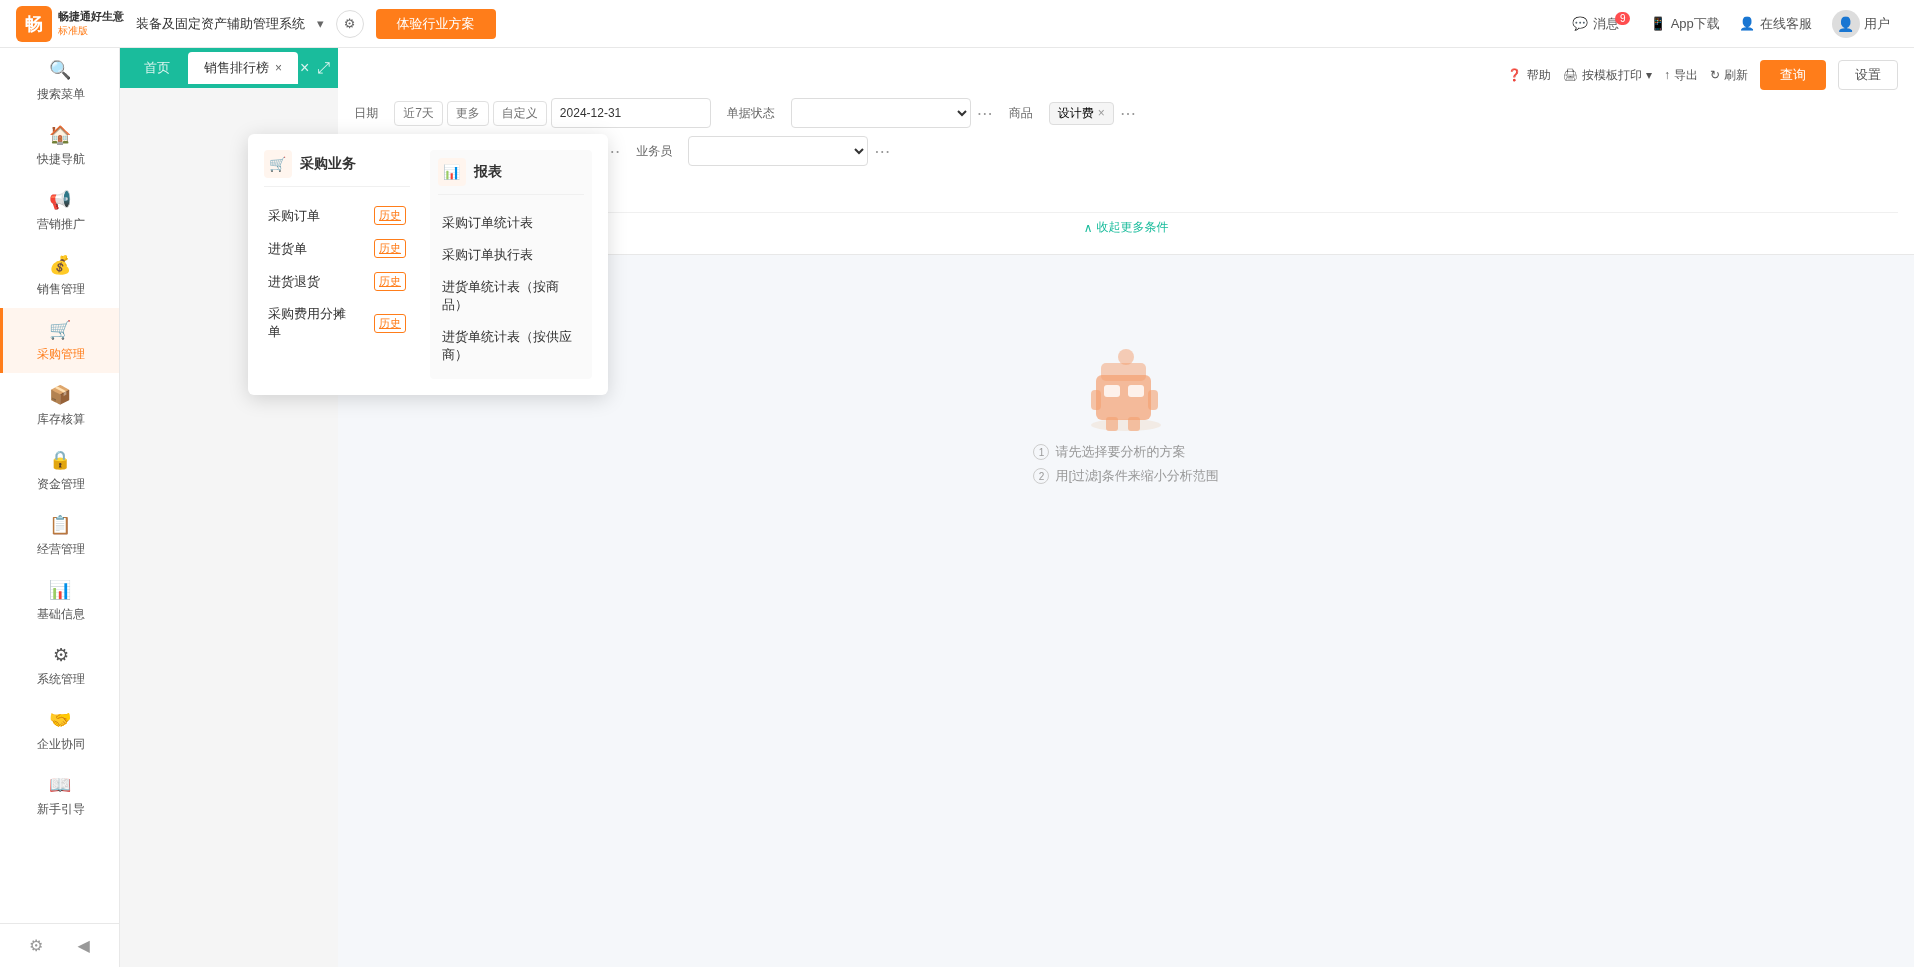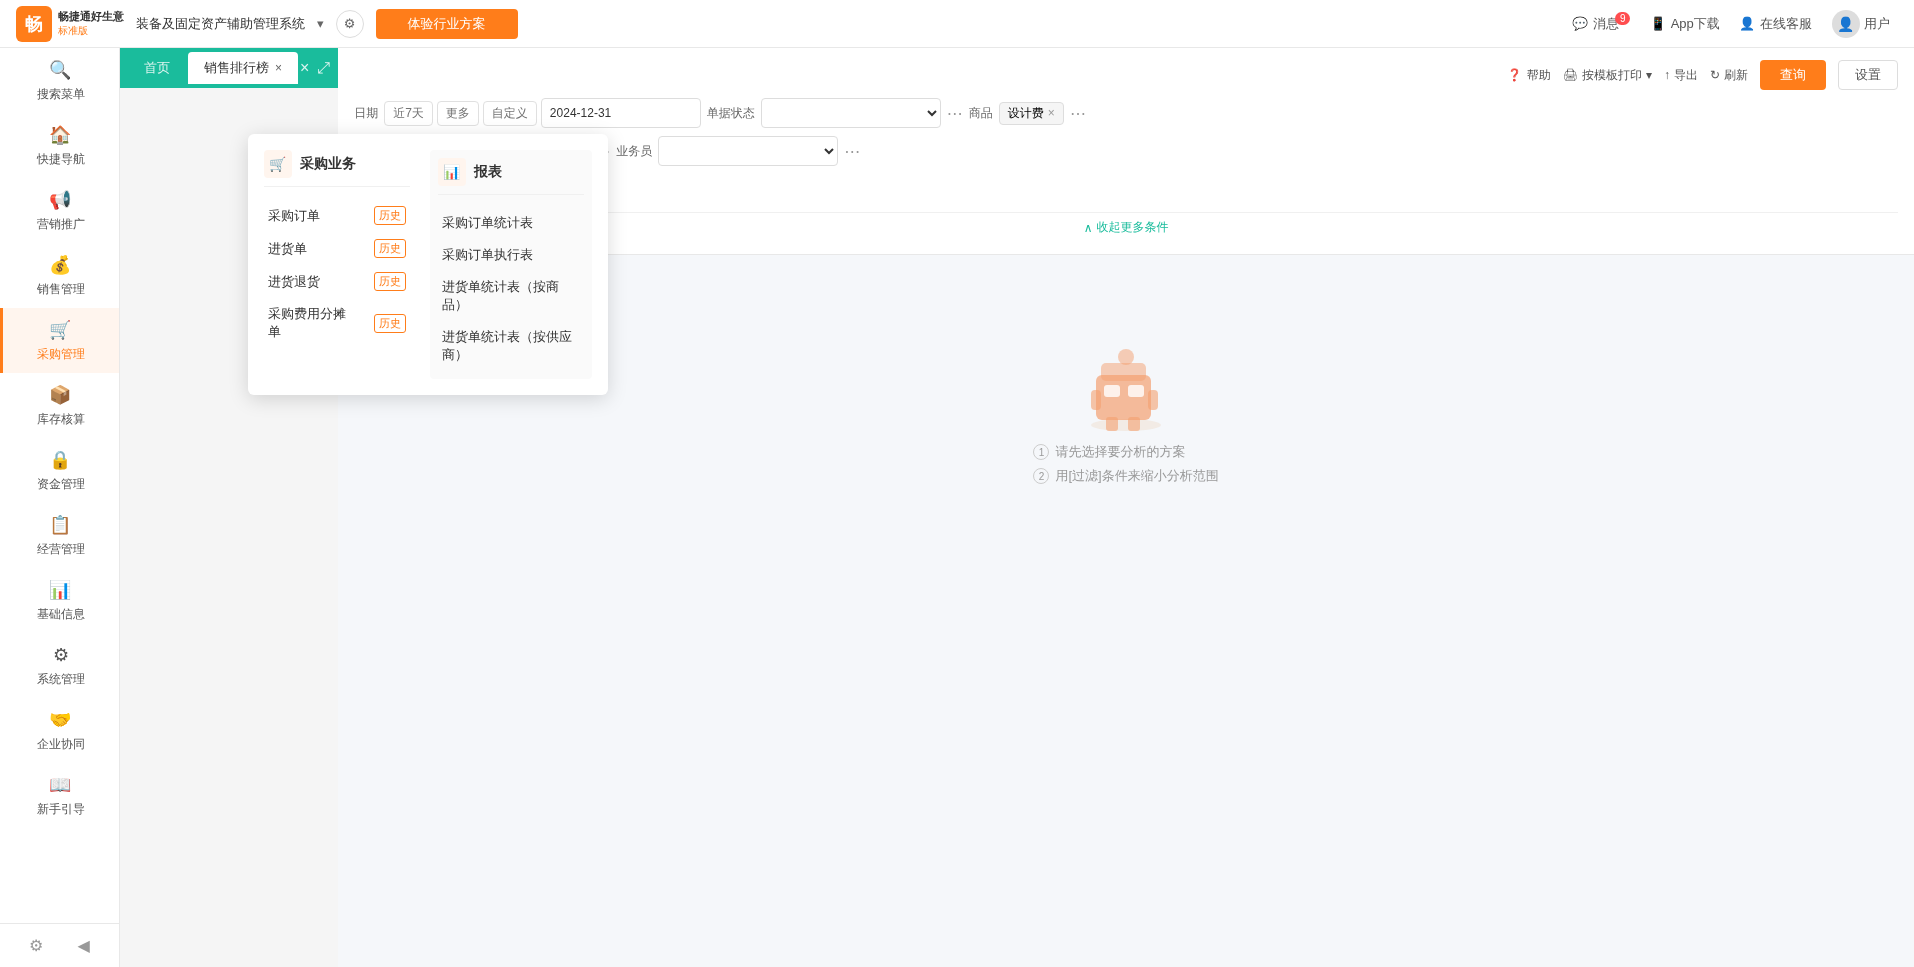--- a/index.html
+++ b/index.html
@@ -55,21 +55,21 @@
       display: flex;
       align-items: center;
       justify-content: center;
       cursor: pointer;
       color: #666;
     }
     .industry-btn {
       background: #ff7d1a;
       color: white;
       border: none;
-      padding: 6px 32px;
+      padding: 6px 21px;
       border-radius: 4px;
       cursor: pointer;
       font-size: 13px;
     }
     .header-right {
       display: flex;
       align-items: center;
       gap: 20px;
       margin-right: 8px;
     }
@@ -247,21 +247,21 @@
       color: #555;
       border: 1px solid #ddd;
       padding: 5px 16px;
       border-radius: 4px;
       cursor: pointer;
       font-size: 13px;
     }
     .filter-row {
       display: flex;
       align-items: center;
-      gap: 6px;
+      gap: 16px;
       margin-bottom: 8px;
       flex-wrap: wrap;
     }
     .filter-label {
       color: #666;
       font-size: 12px;
       white-space: nowrap;
     }
     .filter-input {
       height: 30px;
@@ -425,20 +425,21 @@
     .dropdown-item-label {
       flex: 1;
     }
     .history-tag {
       font-size: 11px;
       color: #ff7d1a;
       border: 1px solid #ff7d1a;
       border-radius: 3px;
       padding: 1px 4px;
       margin-left: 6px;
+      text-decoration: underline;
     }
     .right-col-bg {
       background: #fafafa;
       border-radius: 4px;
       padding: 8px;
     }
   </style>
 </head>
 <body>
 

